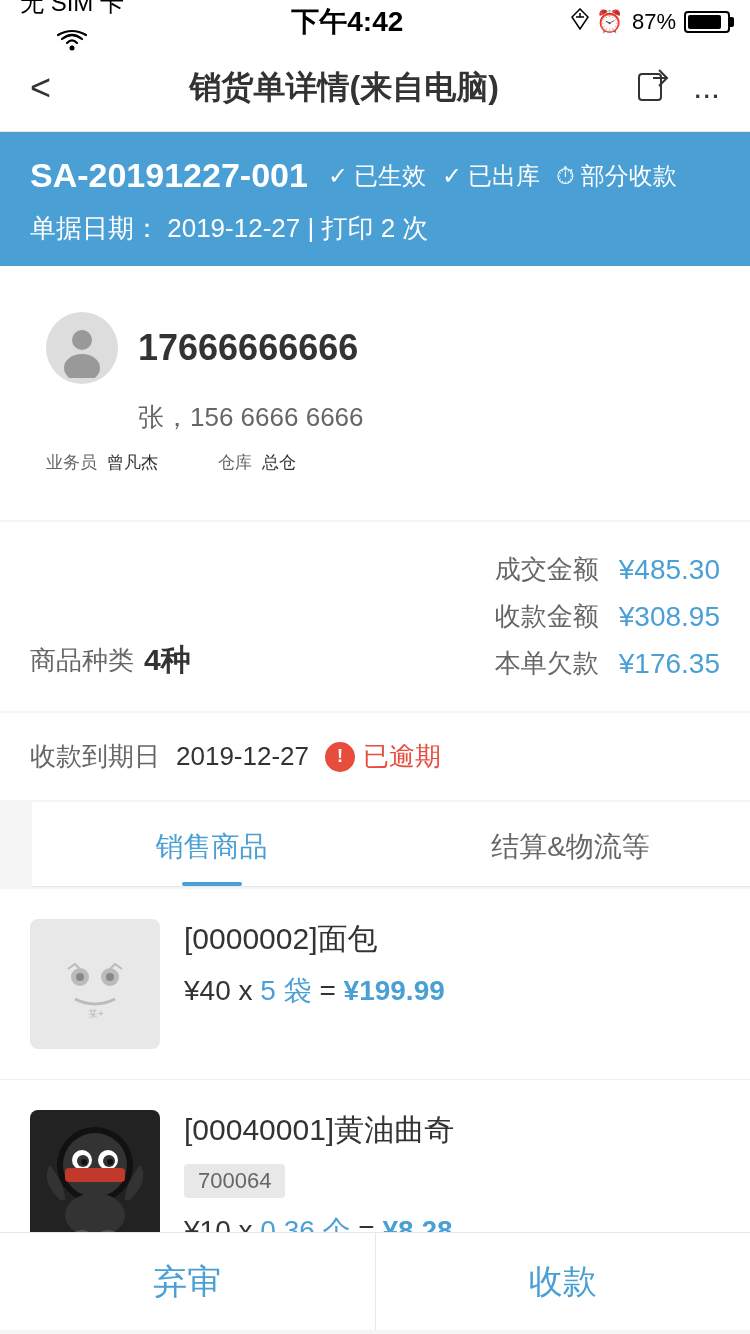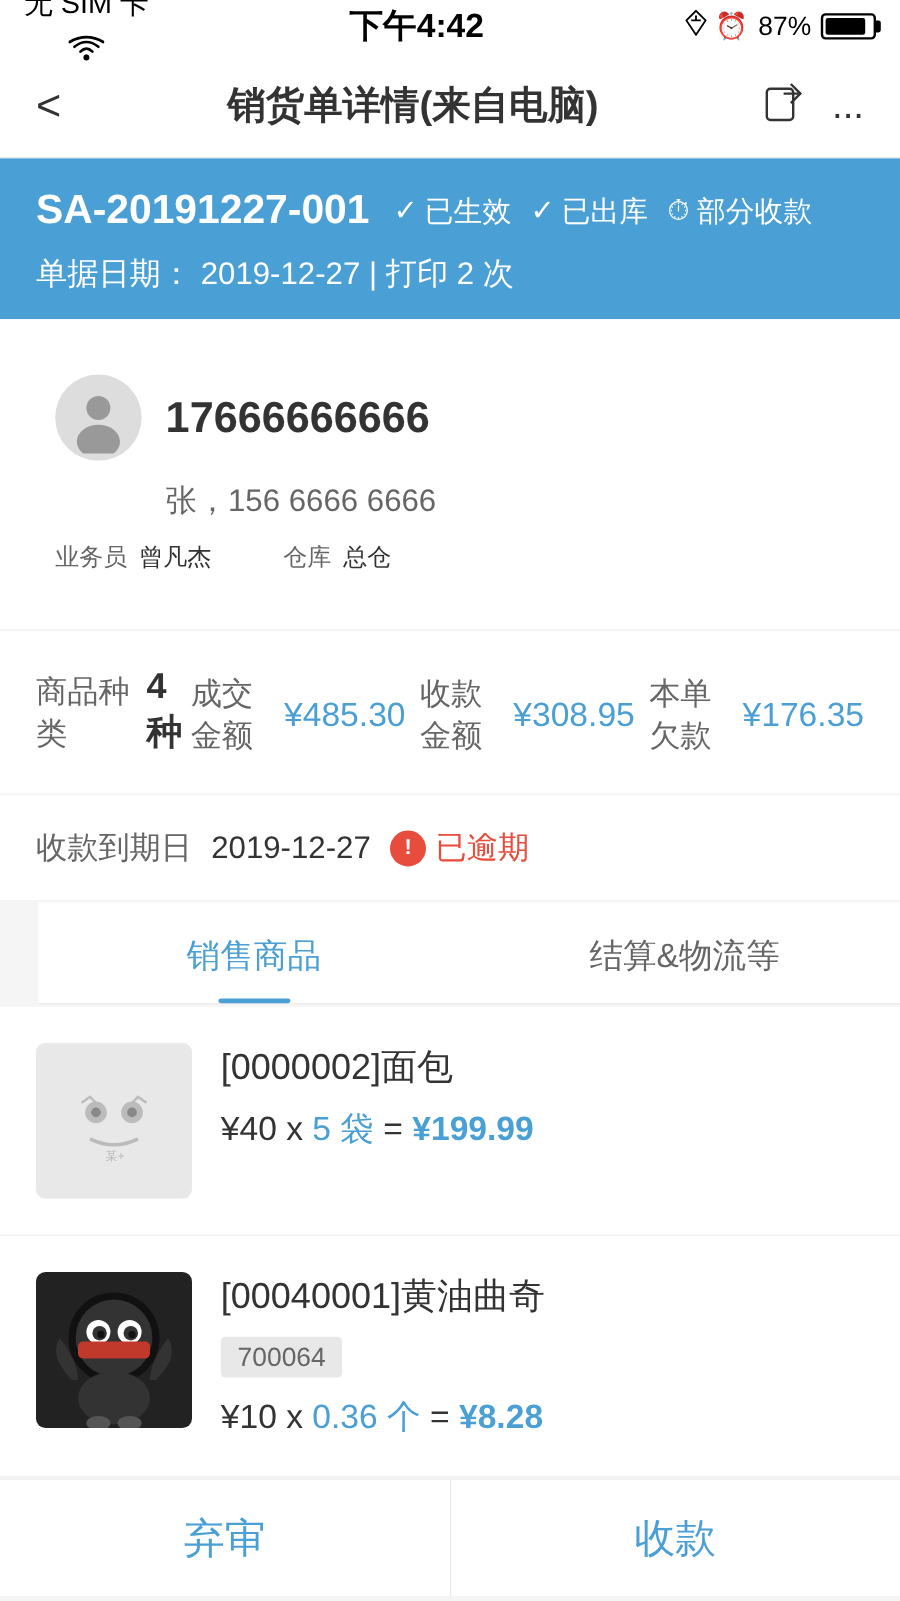--- a/index.html
+++ b/index.html
@@ -88,39 +88,39 @@
       background: #ddd;
       display: flex; align-items: center; justify-content: center;
       overflow: hidden;
     }
     .customer-avatar svg { width: 60px; height: 60px; }
     .customer-phone { font-size: 36px; font-weight: 600; color: #333; }
     .customer-name { font-size: 26px; color: #666; margin-bottom: 16px; margin-left: 92px; }
     .customer-meta {
       display: flex;
       gap: 60px;
-      font-size: 20px;
+      font-size: 17px;
       color: #333;
     }
     .meta-item { display: flex; align-items: center; gap: 10px; }
     .meta-label { color: #666; }
     .meta-value { color: #333; }
 
     
     .stats-section {
       background: #fff;
       padding: 30px;
       margin-bottom: 2px;
       display: flex;
       align-items: flex-end;
       justify-content: space-between;
     }
     .stats-left { font-size: 26px; color: #666; display: flex; align-items: center; gap: 10px; }
     .stats-count { font-size: 30px; color: #333; font-weight: 600; }
-    .stats-right { display: flex; flex-direction: row; gap: 12px; align-items: flex-end; }
+    .stats-right { display: flex; flex-direction: column; gap: 12px; align-items: flex-end; }
     .stats-row { display: flex; align-items: center; gap: 20px; font-size: 26px; }
     .stats-row-label { color: #666; }
     .stats-row-value { color: #4a9fd4; font-size: 28px; }
 
     
     .due-date-section {
       background: #fff;
       padding: 26px 30px;
       margin-bottom: 2px;
       display: flex;

